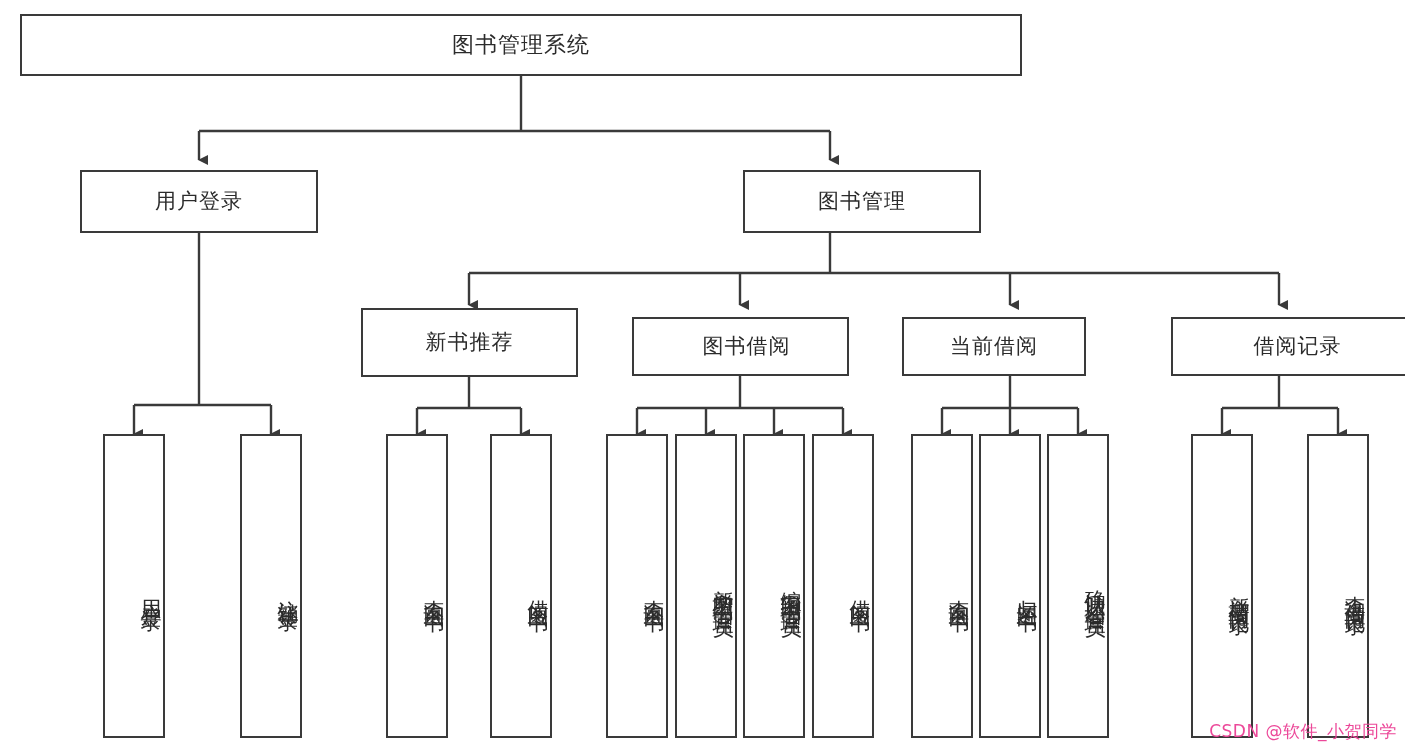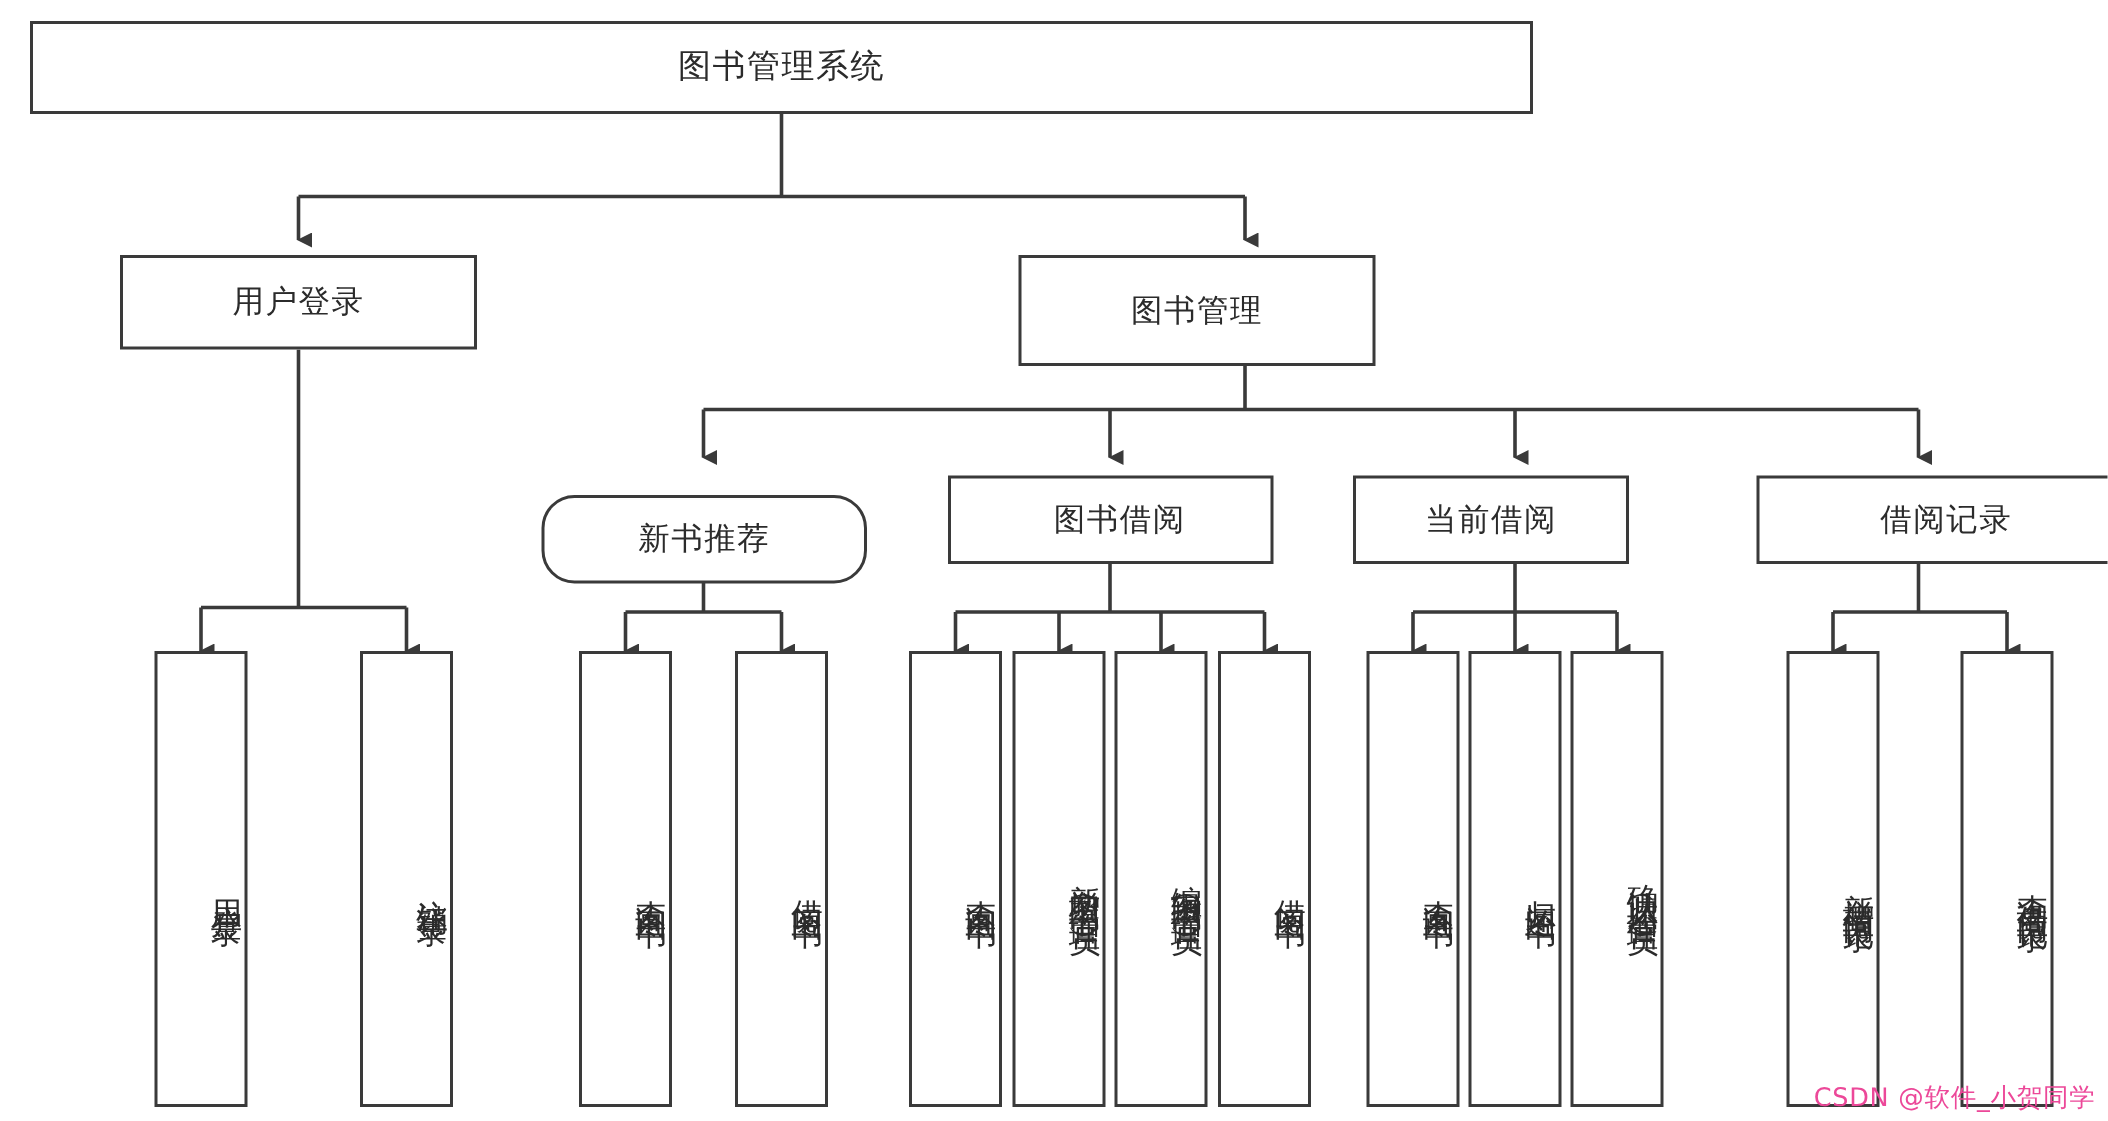--- a/index.html
+++ b/index.html
@@ -121,25 +121,25 @@
     </g>
   </svg>
 
   <div class="node h root" style="left:20px;top:14px;width:1002px;height:62px;">
     <span>图书管理系统</span>
   </div>
 
   <div class="node h" style="left:80px;top:170px;width:238px;height:63px;">
     <span>用户登录</span>
   </div>
-  <div class="node h" style="left:679px;top:170px;width:238px;height:74px;">
+  <div class="node h" style="left:743px;top:170px;width:238px;height:63px;">
     <span>图书管理</span>
   </div>
 
-  <div class="node h" style="left:361px;top:330px;width:217px;height:59px;border-radius:22px;">
+  <div class="node h" style="left:361px;top:308px;width:217px;height:69px;">
     <span>新书推荐</span>
   </div>
   <div class="node h" style="left:632px;top:317px;width:217px;height:59px;padding-left:12px;">
     <span>图书借阅</span>
   </div>
   <div class="node h" style="left:902px;top:317px;width:184px;height:59px;">
     <span>当前借阅</span>
   </div>
   <div class="node h" style="left:1171px;top:317px;width:253px;height:59px;">
     <span>借阅记录</span>

